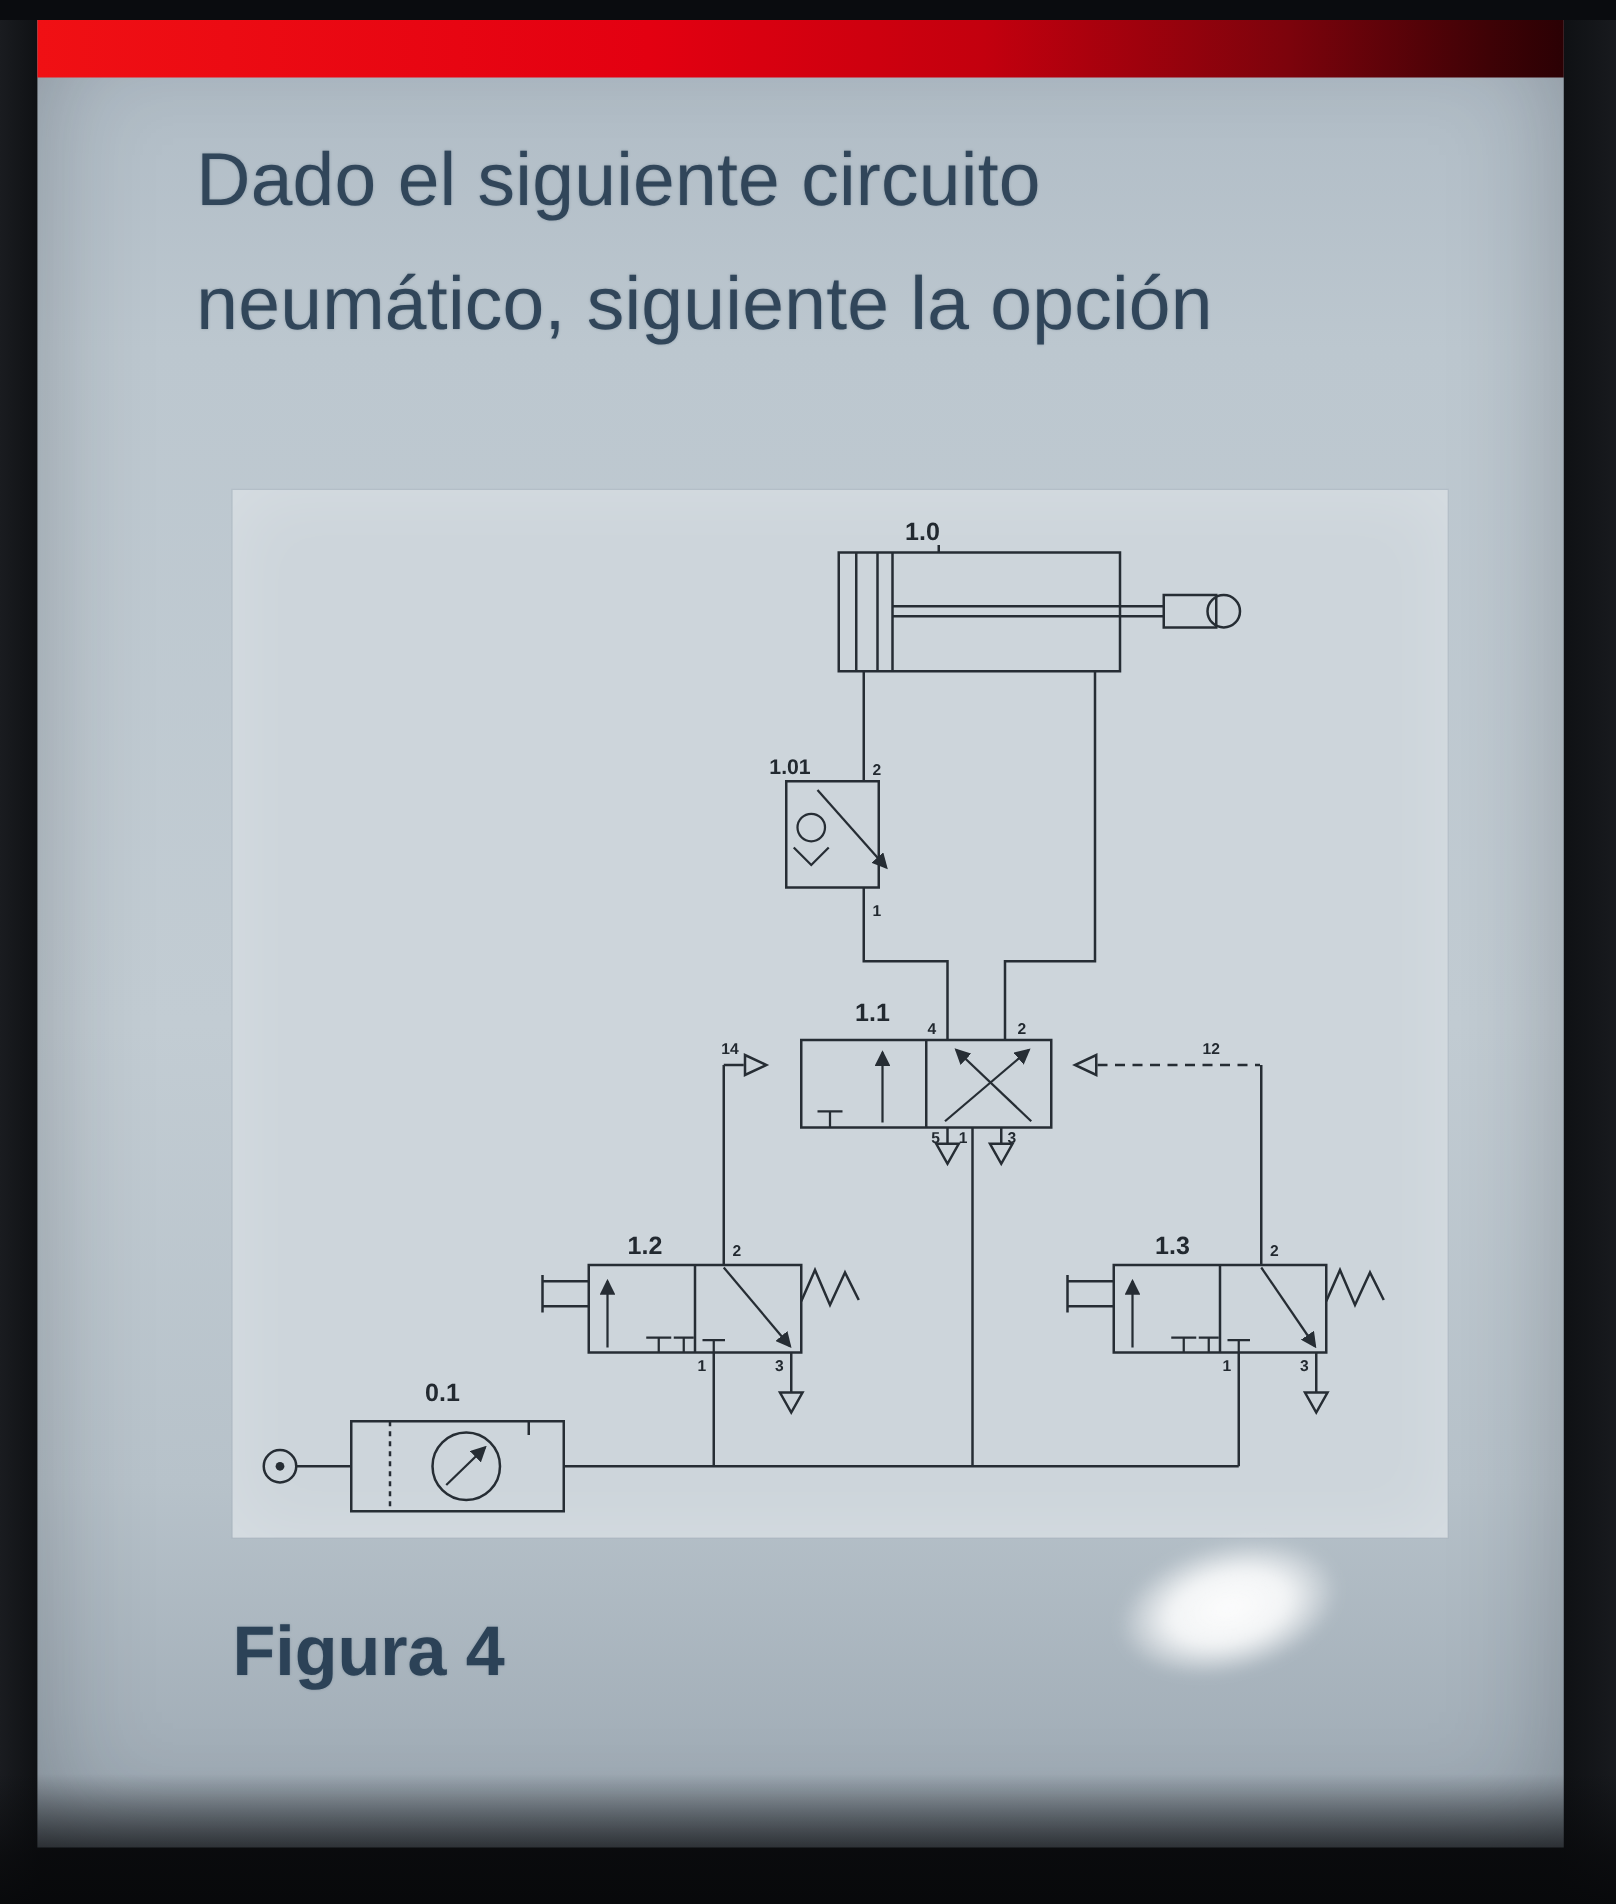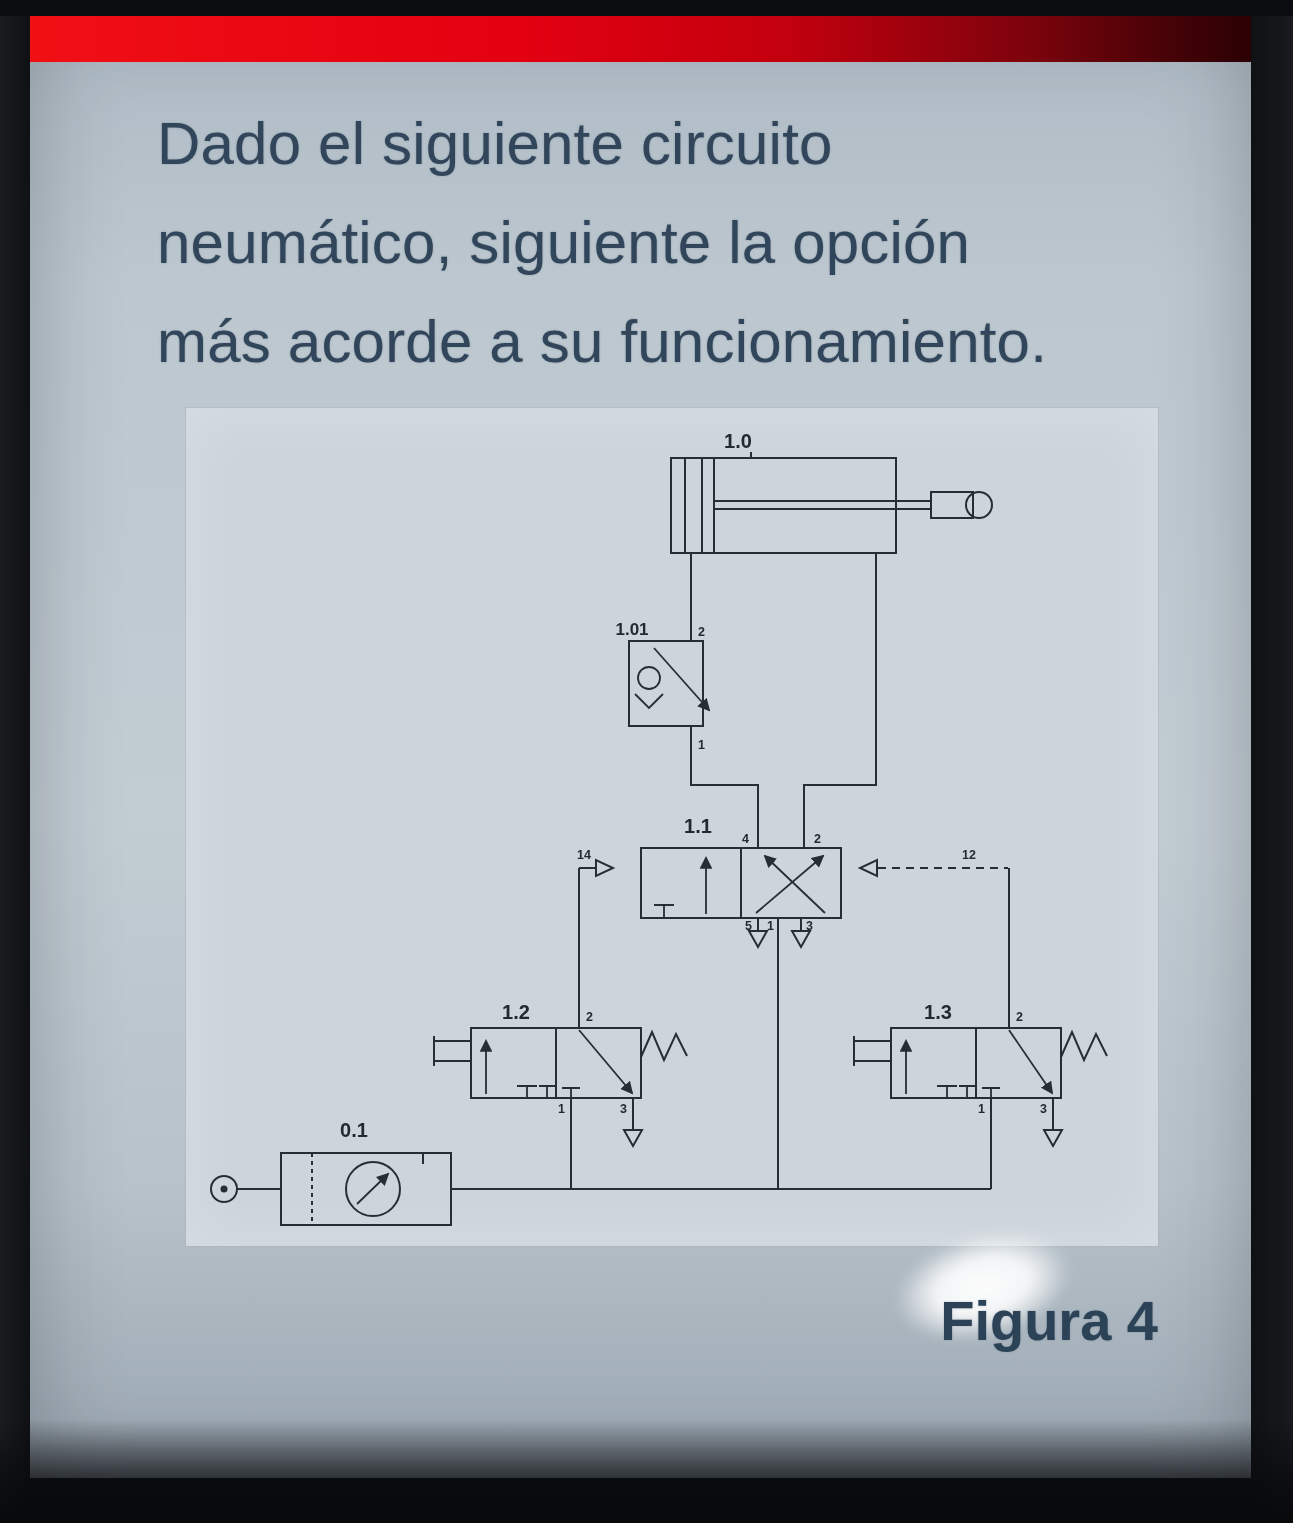--- a/index.html
+++ b/index.html
@@ -7,23 +7,23 @@
          background:linear-gradient(90deg,#1a1c20 0%,#0e1013 2.5%,#0e1013 96.5%,#181a1e 100%);
          font-family:"Liberation Sans",sans-serif;}
   .screen{position:absolute;left:30px;top:0;width:1221px;height:1462px;
           background:linear-gradient(180deg,#aebac4 0%,#bcc7cf 18%,#c2ccd3 55%,#b7c2ca 80%,#9fabb5 97%,#8c98a2 100%);
           box-shadow:inset 0 0 90px rgba(20,26,34,.28);}
   .redbar{position:absolute;left:30px;top:0;width:1221px;height:46px;
           background:linear-gradient(90deg,#f01014 0%,#e30011 40%,#c3000e 62%,#7c030c 82%,#3f0206 95%,#2b0104 100%);}
   .question{position:absolute;left:157px;top:78px;width:1010px;color:#31465a;
             font-size:60px;line-height:99px;letter-spacing:.2px;
             text-shadow:0 0 2px rgba(49,70,90,.35);}
-  .panel{position:absolute;left:186px;top:392px;width:972px;height:838px;background:#cdd5db;
+  .panel{position:absolute;left:186px;top:376px;width:972px;height:838px;background:#cdd5db;
          box-shadow:0 0 0 1px rgba(160,172,182,.35), inset 0 0 60px rgba(255,255,255,.22);}
-  .caption{position:absolute;left:186px;top:1272px;width:972px;text-align:right;color:#2c4257;
+  .caption{position:absolute;left:186px;top:1272px;width:972px;text-align:left;color:#2c4257;
            font-size:56px;font-weight:bold;text-shadow:0 0 2px rgba(44,66,87,.3);}
   .glare{position:absolute;left:858px;top:1198px;width:250px;height:145px;
          background:radial-gradient(ellipse 50% 50% at 50% 50%, rgba(255,255,255,.97) 0%, rgba(255,255,255,.85) 38%, rgba(255,255,255,0) 72%);
          filter:blur(5px);transform:rotate(-14deg);}
   .bottomshade{position:absolute;left:0;right:0;bottom:0;height:120px;
          background:linear-gradient(180deg, rgba(8,9,11,0) 0%, rgba(8,9,11,.75) 55%, #07080a 100%);}
   svg .k{stroke:#262d34;stroke-width:2;fill:none;}
   svg .kt{stroke:#262d34;stroke-width:1.8;fill:none;}
   svg .dash{stroke-dasharray:8 6;}
   svg .dash2{stroke-dasharray:4 4;}
@@ -35,21 +35,20 @@
 </head>
 <body>
 
 <div class="photo">
   <div class="screen"></div>
   <div class="redbar"></div>
 
   <div class="question">
     <div>Dado el siguiente circuito</div>
     <div>neumático, siguiente la opción</div>
-    <div>más acorde a su funcionamiento.</div>
   </div>
 
   <div class="panel">
     <svg width="972" height="838" viewBox="0 0 972 838">
       <defs>
         <marker id="arr" viewBox="0 0 10 10" refX="8.5" refY="5" markerWidth="7" markerHeight="7" orient="auto-start-reverse">
           <path d="M0 0 L10 5 L0 10 z" fill="#262d34"></path>
         </marker>
       </defs>
 

